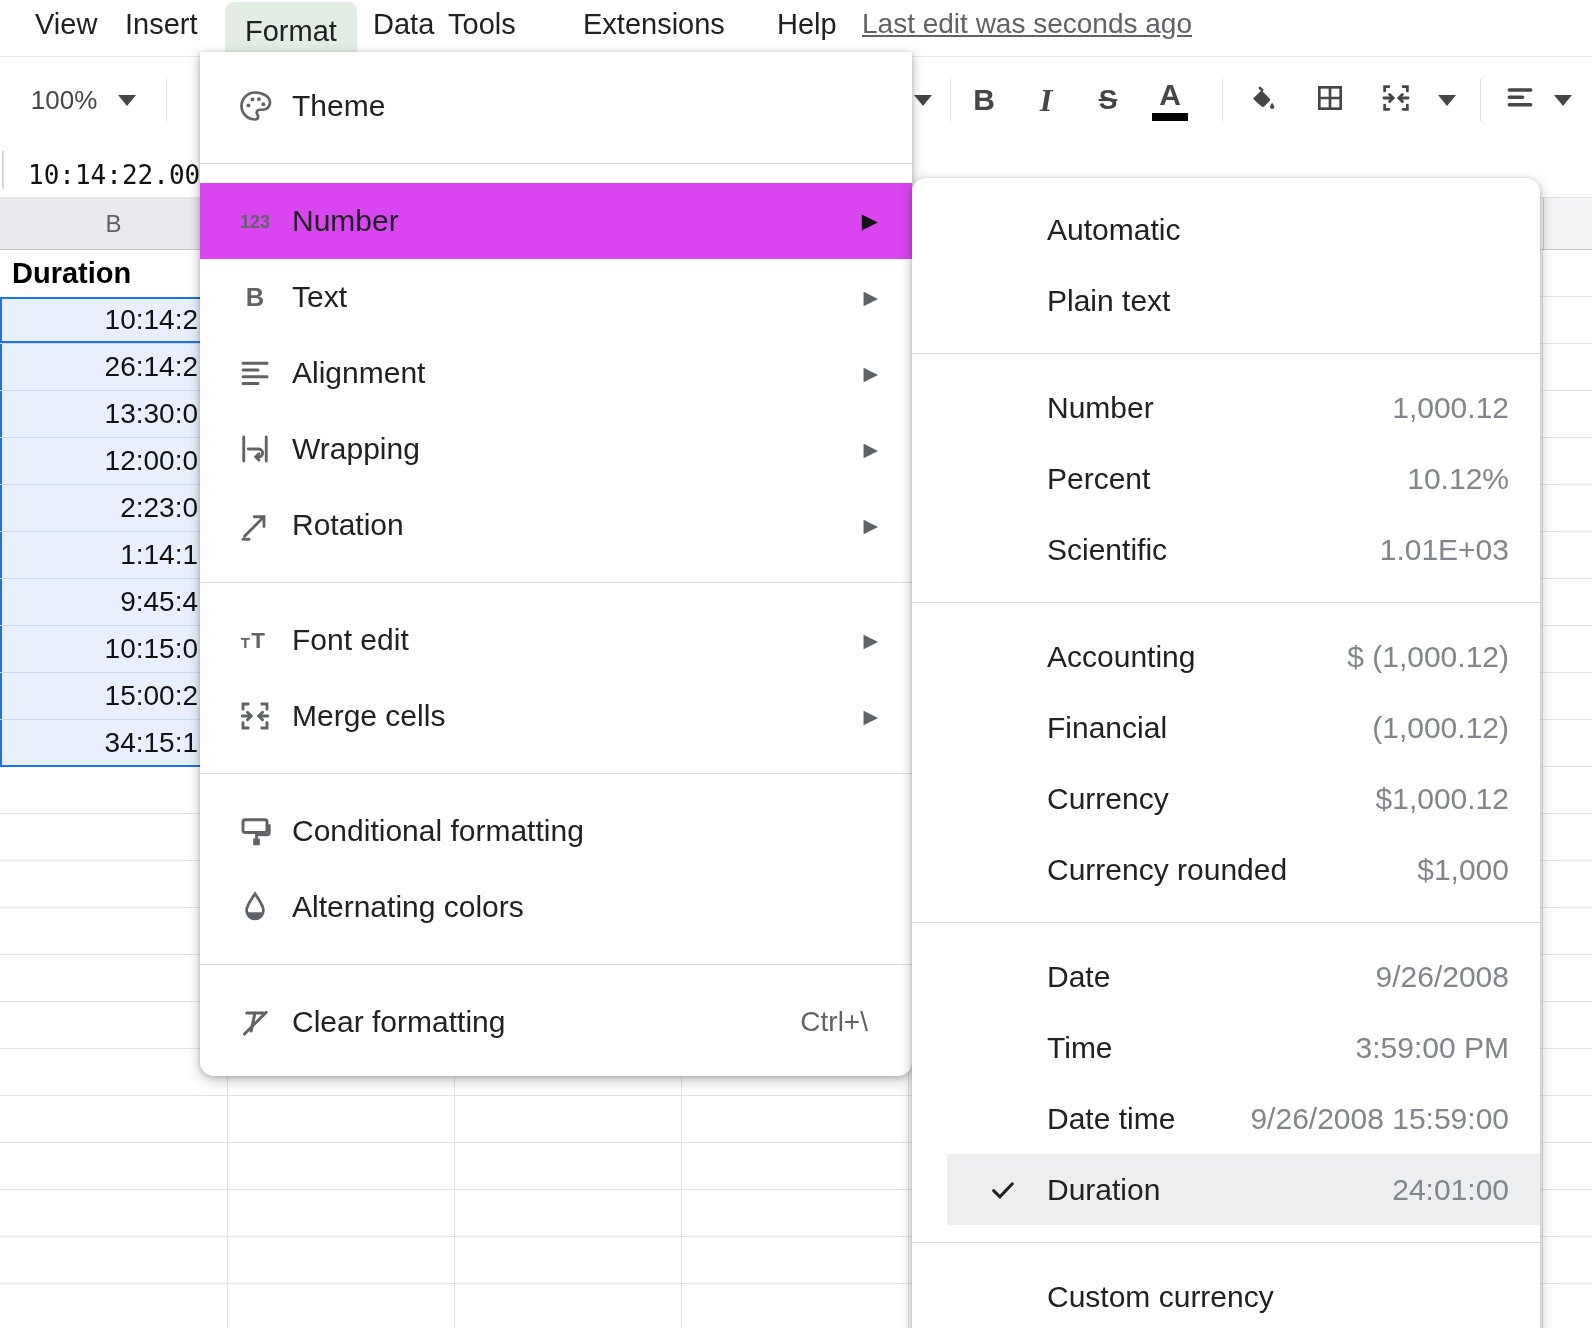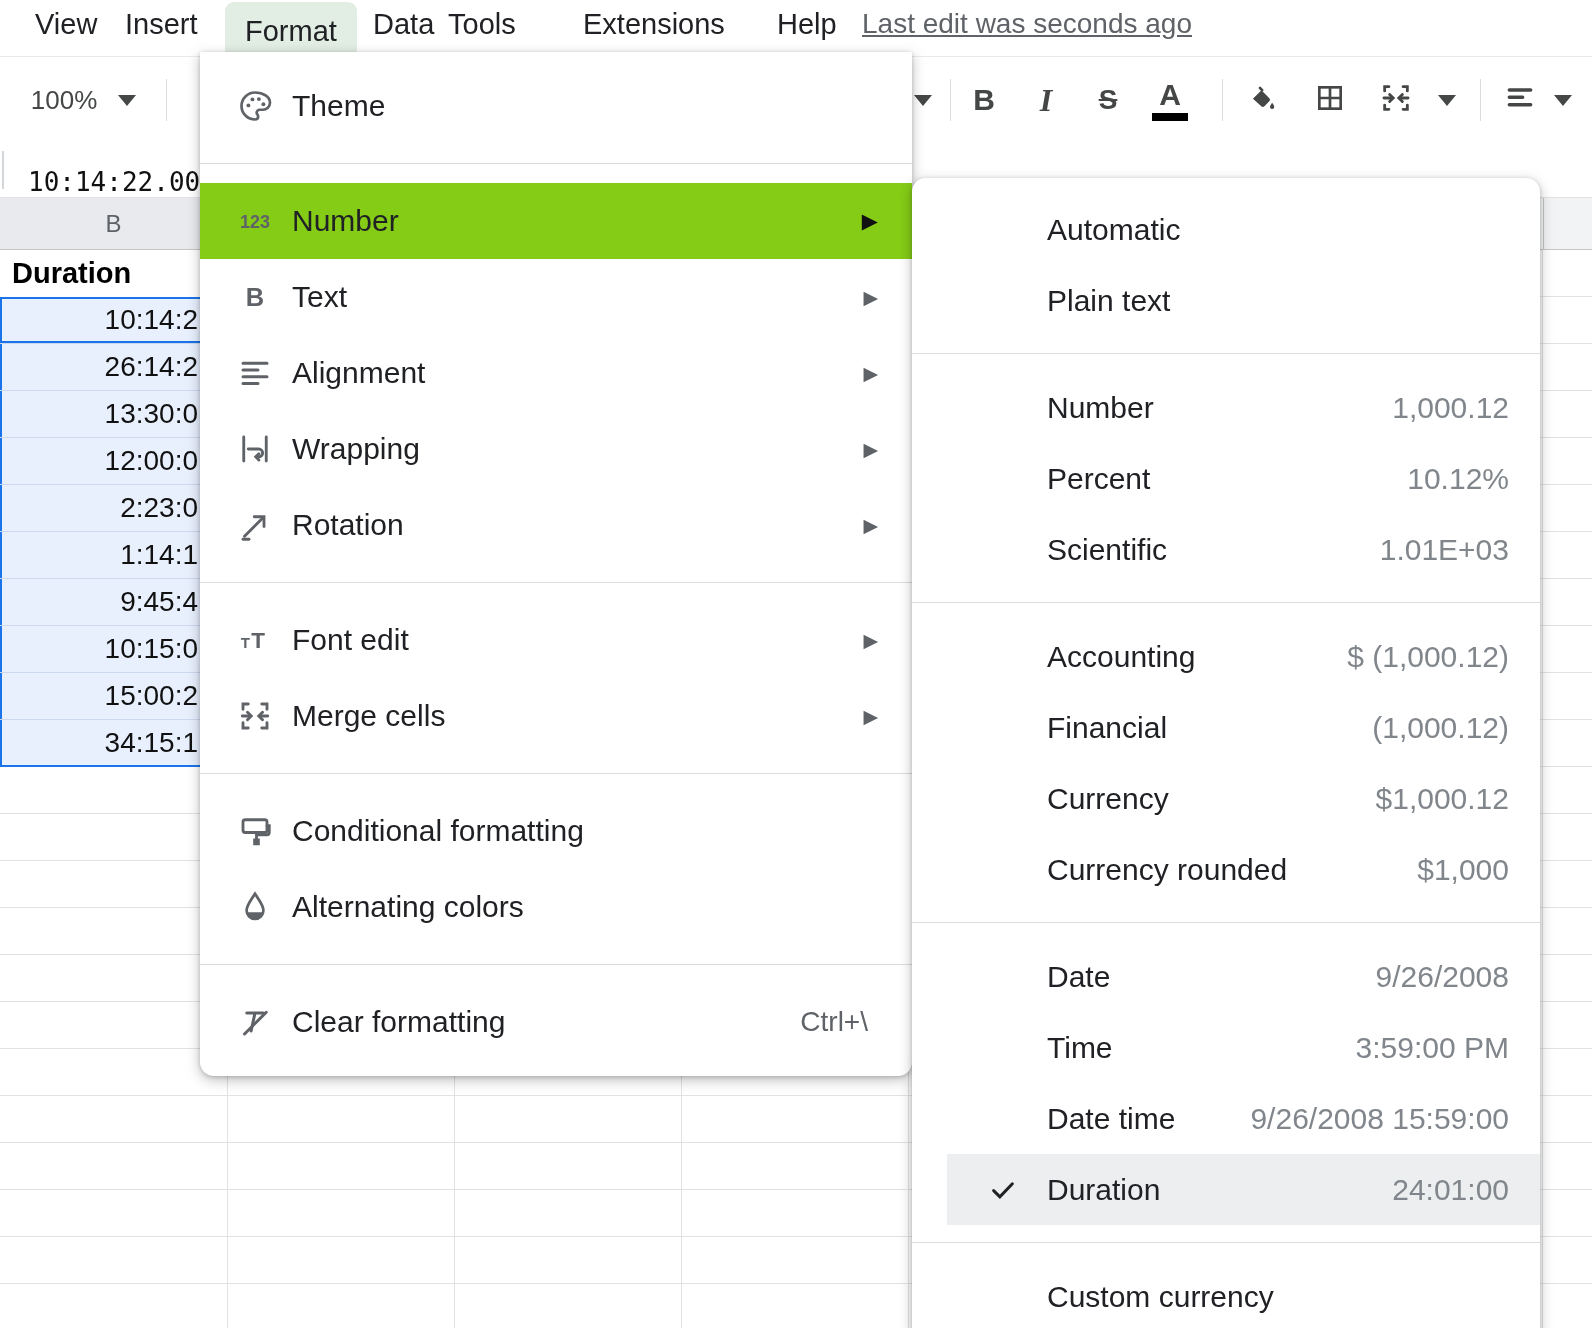--- a/index.html
+++ b/index.html
@@ -30,21 +30,21 @@
   .tb-letter{font-size:30px;font-weight:bold;color:#444746;}
   .tb-italic{font-family:"Liberation Serif",serif;font-style:italic;font-size:32px;font-weight:bold;}
   .tb-strike{text-decoration:line-through;font-weight:bold;font-size:28px;}
   .tb-A{display:flex;flex-direction:column;align-items:center;line-height:1;}
   .tb-A .Abar{width:36px;height:8px;background:#000;margin-top:3px;}
 
   
   .formula-bar{position:absolute;left:0;top:143px;width:100%;height:54px;background:#fff;
                border-bottom:1px solid #e1e3e4;}
   .fx-divider{position:absolute;left:2px;top:8px;width:2px;height:38px;background:#d4d7da;}
-  .formula-value{position:absolute;left:28px;top:12px;height:54px;display:flex;align-items:center;
+  .formula-value{position:absolute;left:28px;top:5px;height:54px;display:flex;align-items:center;
                  font-family:"DejaVu Sans Mono",monospace;font-size:26px;color:#111;}
 
   
   .col-header-row{position:absolute;left:0;top:198px;width:100%;height:52px;background:#f8f9fa;
                   border-bottom:1px solid #c4c7c5;box-sizing:border-box;}
   .col-header-b{position:absolute;left:0;top:0;width:228px;height:51px;background:#e8eaed;
                 border-right:1px solid #c4c7c5;display:flex;align-items:center;justify-content:center;
                 font-size:24px;color:#5f6368;box-sizing:border-box;}
   .col-header-right{position:absolute;left:1543px;top:0;width:49px;height:51px;background:#f1f3f4;
                     border-left:1px solid #c4c7c5;box-sizing:border-box;}
@@ -60,21 +60,21 @@
   .sel-row{height:47px;line-height:46px;border-bottom:1px solid #ccd9ee;box-sizing:border-box;
            text-align:right;padding-right:30px;font-size:28px;color:#111;}
   .sel-row:last-child{border-bottom:none;}
   .sel-row.active-cell{box-shadow:inset 0 0 0 2px #1a73e8;}
 
   
   .menu-panel{position:absolute;left:200px;top:52px;width:712px;height:1024px;background:#fff;
               border-radius:0 0 14px 14px;box-shadow:0 4px 14px rgba(0,0,0,.25),0 1px 4px rgba(0,0,0,.18);
               padding-top:16px;box-sizing:border-box;z-index:20;}
   .menu-item{height:76px;display:flex;align-items:center;padding:0 34px 0 36px;box-sizing:border-box;}
-  .menu-item.highlighted{background:#84cc16;}
+  .menu-item.highlighted{background:#d946ef;}
   .menu-icon{width:38px;height:38px;display:flex;align-items:center;justify-content:center;flex:none;}
   .menu-icon svg{width:36px;height:36px;}
   .menu-label{margin-left:18px;font-size:30px;color:#202124;white-space:nowrap;}
   .menu-arrow{margin-left:auto;font-size:19px;color:#5f6368;}
   .menu-arrow.dark{color:#111;font-size:21px;}
   .menu-shortcut{margin-left:auto;font-size:28px;color:#5f6368;padding-right:10px;}
   .menu-divider{height:1px;background:#dadce0;margin:19px 0;}
 
   .submenu-panel{position:absolute;left:912px;top:178px;width:628px;height:1162px;background:#fff;
                  border-radius:14px;box-shadow:0 4px 14px rgba(0,0,0,.25),0 1px 4px rgba(0,0,0,.18);

